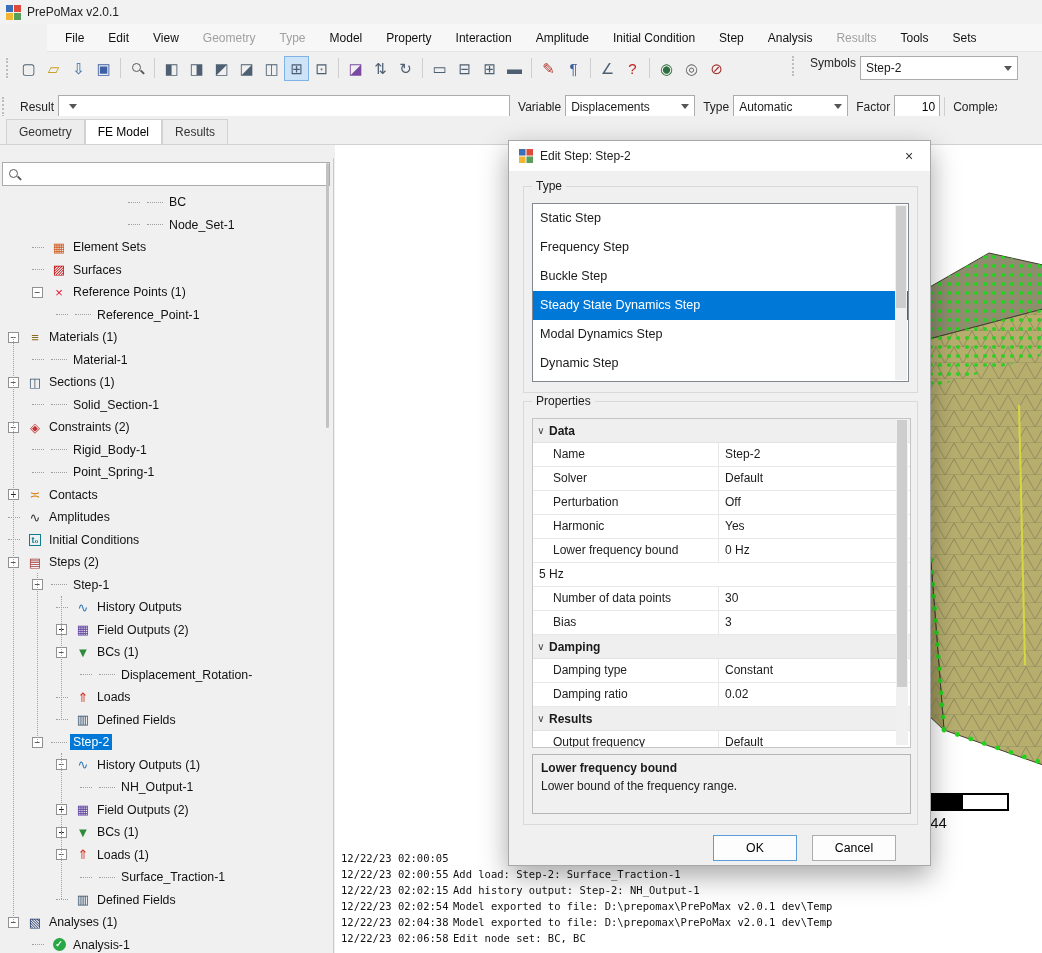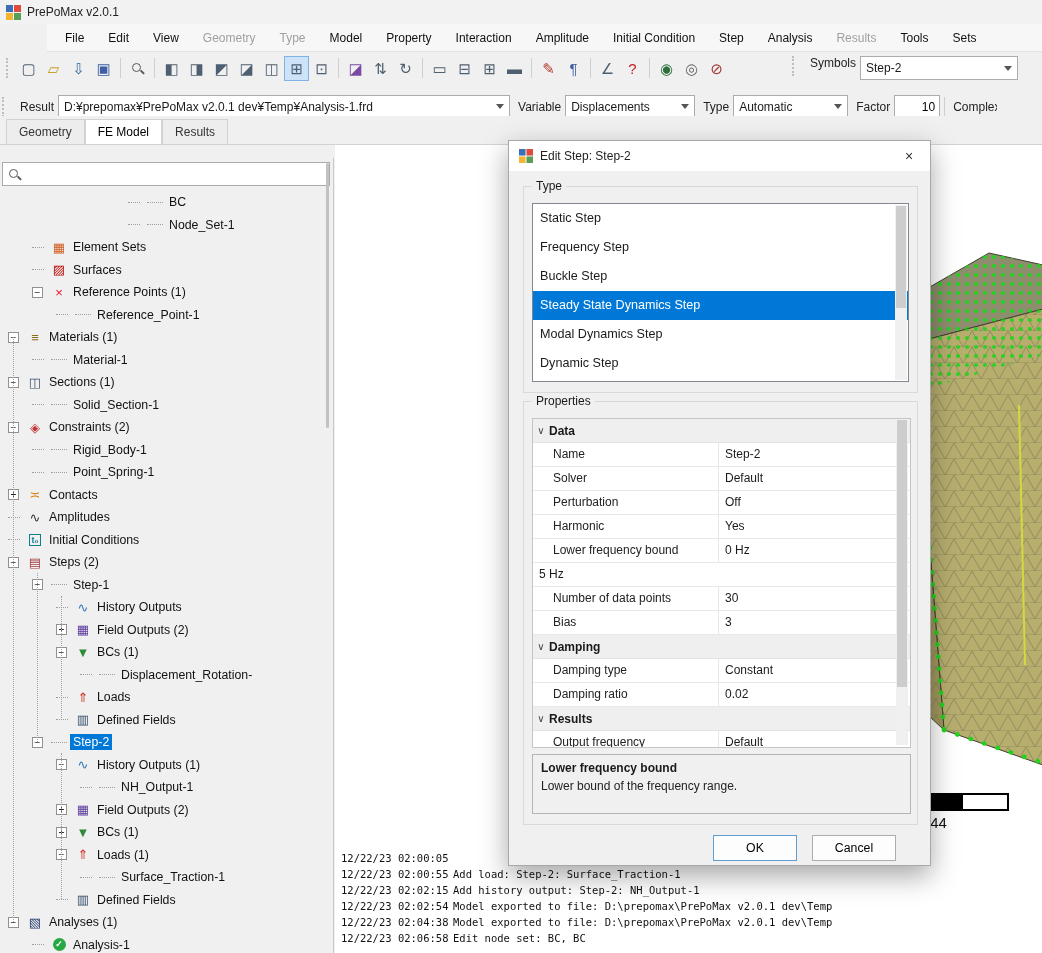--- a/index.html
+++ b/index.html
@@ -253,21 +253,20 @@
         <span class="combo-val">Step-2</span>
         <span class="combo-arrow"></span>
       </div>
     </div>
   </div>
 
   <div class="toolbar" id="toolbar2">
     <div class="grip"></div>
     <span class="tlabel">Result</span>
     <div class="combo" style="width:452px">
-      <span class="combo-val">D:¥prepomax¥PrePoMax v2.0.1 dev¥Temp¥Analysis-1.frd</span>
       <span class="combo-arrow"></span>
     </div>
     <span class="tlabel">Variable</span>
     <div class="combo" style="width:130px">
       <span class="combo-val">Displacements</span>
       <span class="combo-arrow"></span>
     </div>
     <span class="tlabel">Type</span>
     <div class="combo" style="width:115px">
       <span class="combo-val">Automatic</span>

